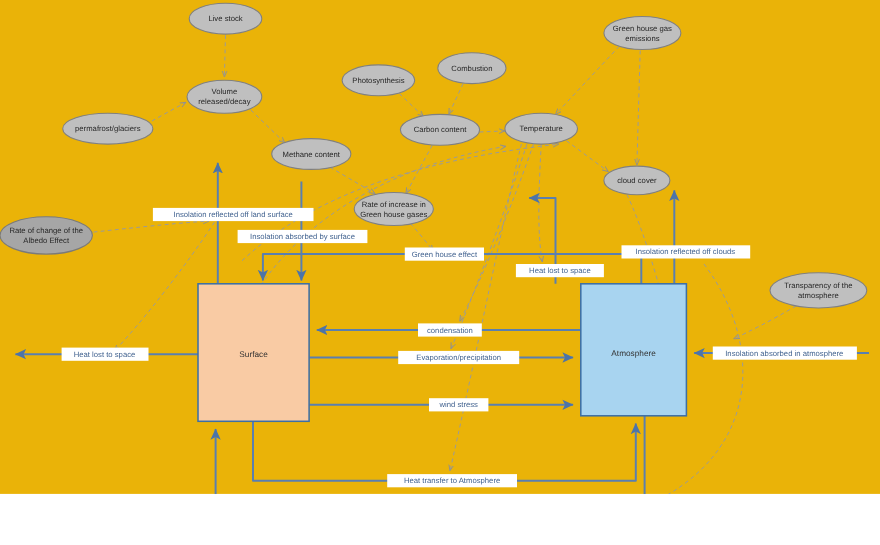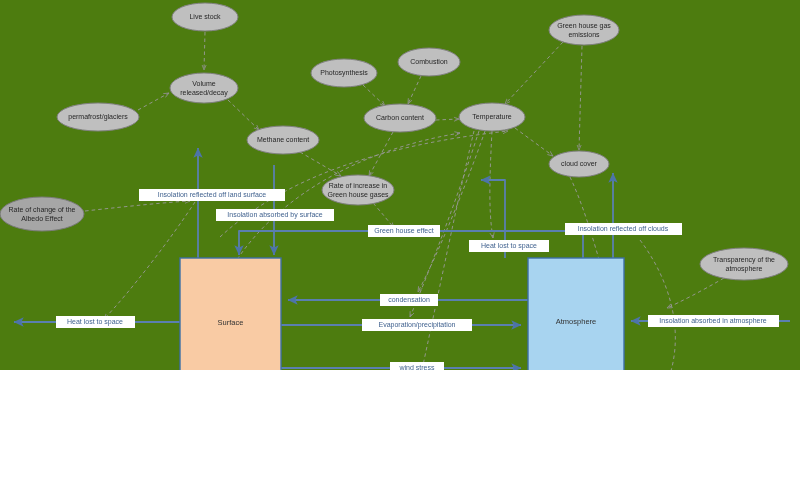--- a/index.html
+++ b/index.html
@@ -7,22 +7,22 @@
     margin: 0;
     padding: 0;
     background: #ffffff;
   }
   body {
     font-family: "Liberation Sans", sans-serif;
   }
   #canvas {
     position: relative;
     width: 800px;
-    height: 370px;
-    background: #4d7c0f;
+    height: 449px;
+    background: #eab308;
     overflow: hidden;
   }
   #diagram-svg {
     position: absolute;
     left: 0;
     top: 0;
     width: 800px;
     height: 495px;
   }
   .node-ellipse {

